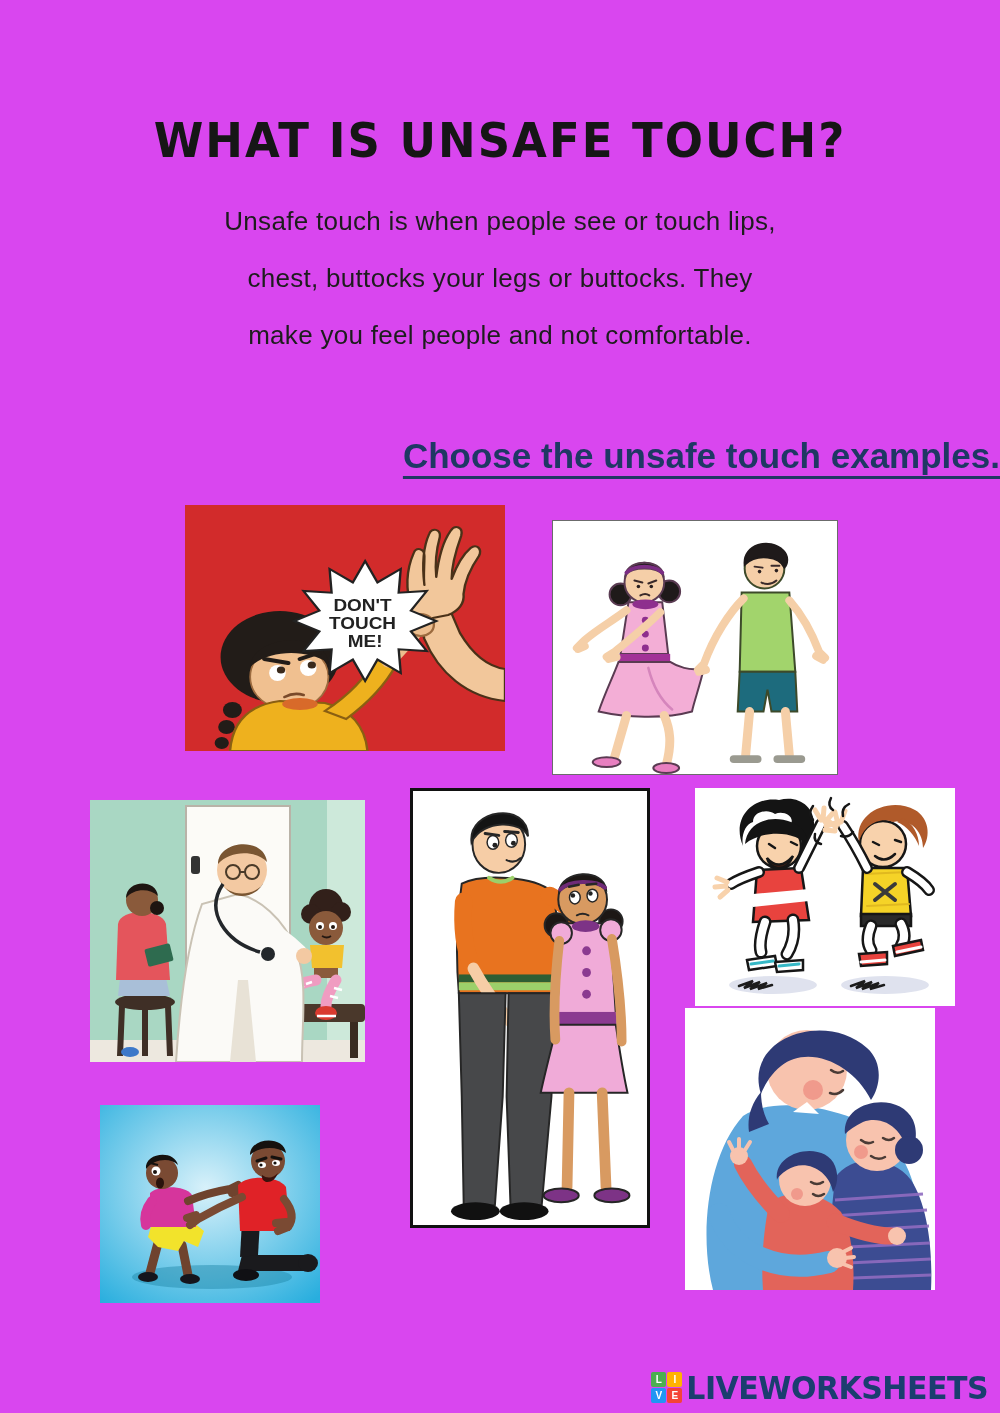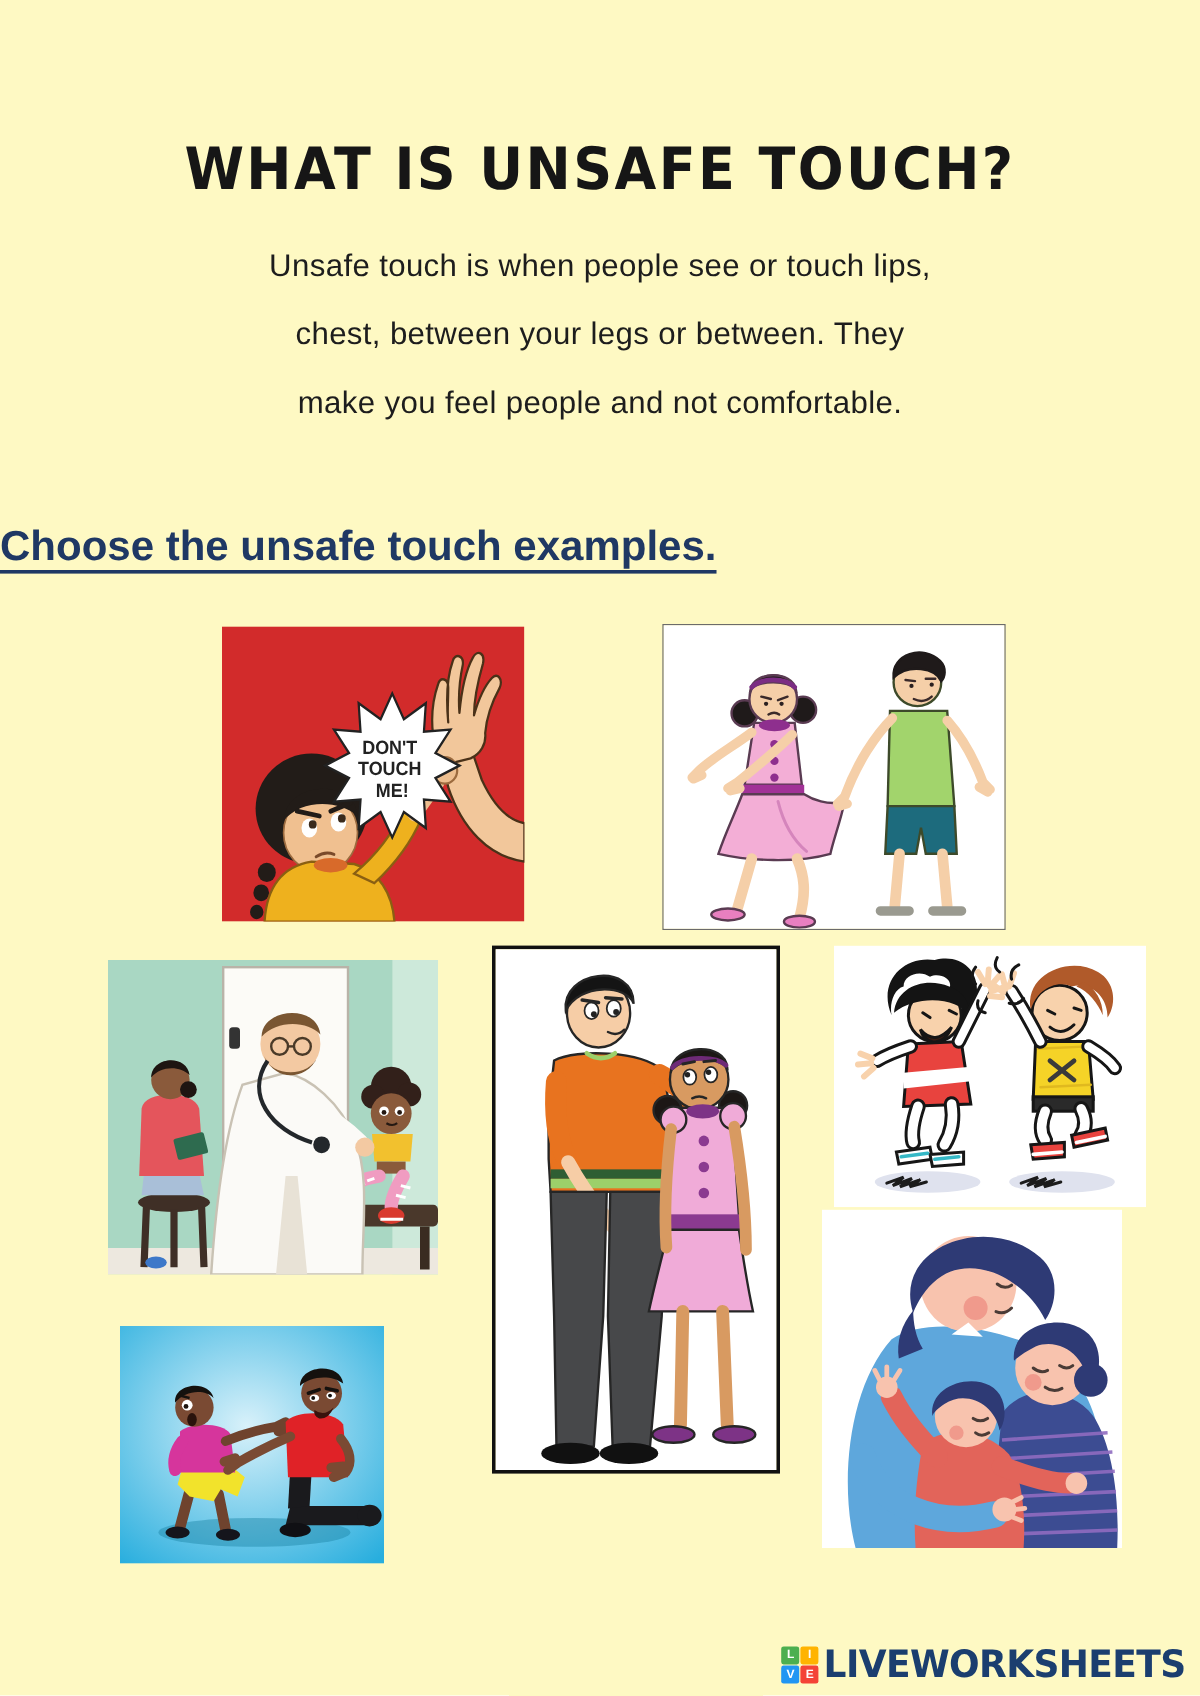--- a/index.html
+++ b/index.html
@@ -1,28 +1,28 @@
 <!DOCTYPE html>
 <html><head>
 <meta charset="utf-8">
 <style>
   html,body{margin:0;padding:0;background:#fff;}
-  .page{position:relative;width:1000px;height:1413px;margin:0 auto;background:#fef9c3;
+  .page{position:relative;width:1000px;height:1413px;margin:0 auto;background:#d946ef;
         font-family:"Liberation Sans",sans-serif;overflow:hidden;}
   .title{position:absolute;top:114px;left:0;right:0;text-align:center;
          font-size:45px;font-weight:900;letter-spacing:2px;color:#161616;
          font-family:"DejaVu Sans",sans-serif;transform:scaleY(1.08);}
   .lead{position:absolute;top:193px;left:50px;right:50px;text-align:center;
         font-size:26px;line-height:57px;color:#1d1d1d;letter-spacing:.3px;}
-  .instruction{position:absolute;top:436px;left:0;right:0;text-align:left;
+  .instruction{position:absolute;top:436px;left:0;right:0;text-align:right;
         font-size:35px;font-weight:700;color:#1F3864;}
   .instruction span{text-decoration:underline;text-decoration-thickness:3px;text-underline-offset:8px;}
   .scene{position:absolute;cursor:pointer;}
   .scene svg{display:block;width:100%;height:100%;}
-  #scene-dont-touch{left:185px;top:522px;width:252px;height:246px;}
+  #scene-dont-touch{left:185px;top:505px;width:320px;height:246px;}
   #scene-skirt-pull{left:552px;top:520px;width:286px;height:255px;border:1px solid #6b6b6b;box-sizing:border-box;}
   #scene-doctor{left:90px;top:800px;width:275px;height:262px;}
   #scene-shoulder-touch{left:410px;top:788px;width:240px;height:440px;border:3px solid #111;box-sizing:border-box;}
   #scene-high-five{left:695px;top:788px;width:260px;height:218px;}
   #scene-shorts-pull{left:100px;top:1105px;width:220px;height:198px;}
   #scene-family-hug{left:685px;top:1008px;width:250px;height:282px;}
   .footer{position:absolute;right:12px;bottom:8px;display:flex;align-items:center;gap:4px;}
   .logo-grid{display:grid;grid-template-columns:15px 15px;grid-auto-rows:15px;gap:1px;}
   .logo-cell{color:#fff;font-size:10px;font-weight:700;display:flex;align-items:center;
              justify-content:center;border-radius:2px;line-height:1;}
@@ -31,21 +31,21 @@
 </style>
 </head>
 <body>
 
 <div class="page">
 
   <div class="title">WHAT IS UNSAFE TOUCH?</div>
 
   <div class="lead">
     <div>Unsafe touch is when people see or touch lips,</div>
-    <div>chest, between your legs or between. They</div>
+    <div>chest, buttocks your legs or buttocks. They</div>
     <div>make you feel people and not comfortable.</div>
   </div>
 
   <div class="instruction">
     <span>Choose the unsafe touch examples.</span>
   </div>
 
   <div class="scene" id="scene-dont-touch">
     <svg viewBox="0 0 270 246" preserveAspectRatio="none">
       <rect width="270" height="246" fill="#D22B2B"></rect>

